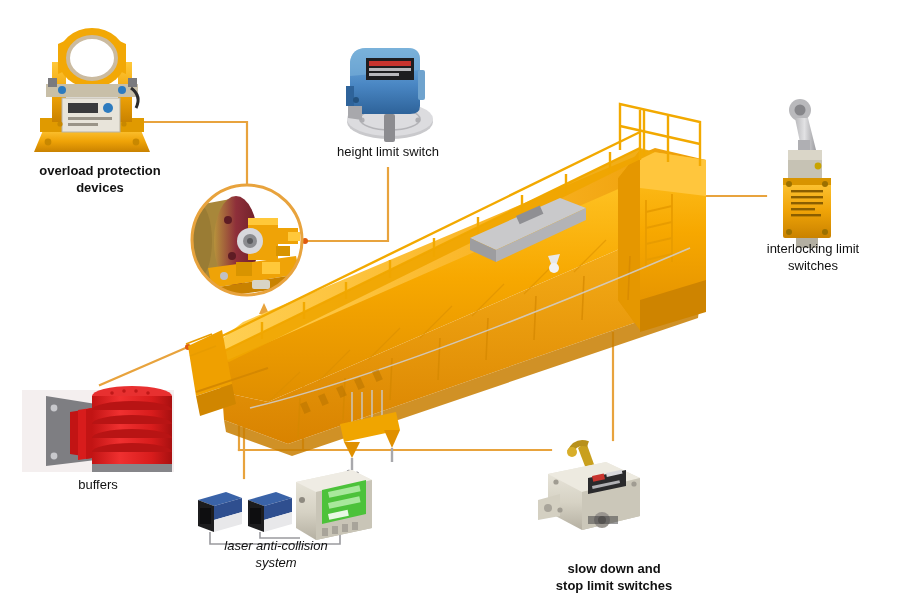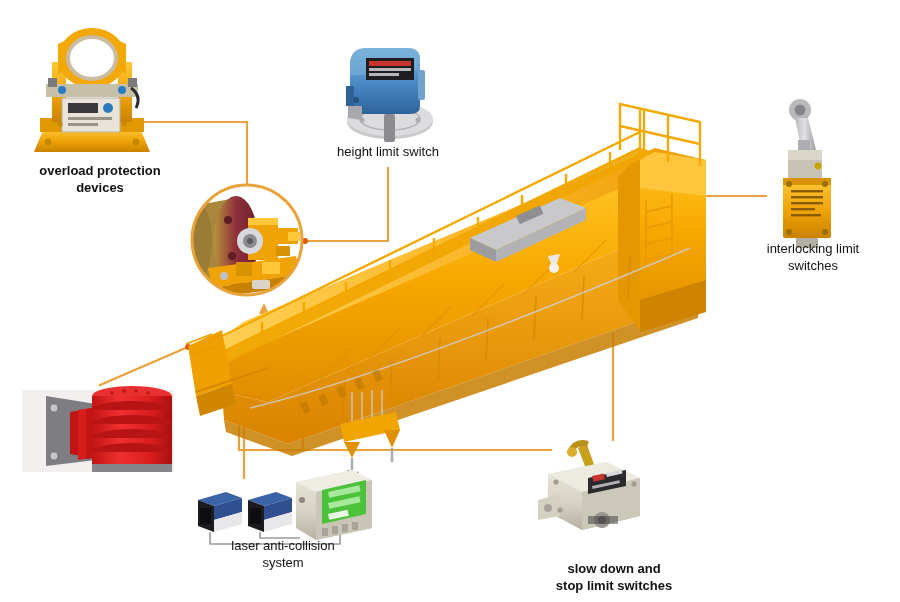--- a/index.html
+++ b/index.html
@@ -479,20 +479,21 @@
   </svg>
 
   <div class="callout-label" style="left:0px; top:162px; width:200px;font-weight:bold;">overload protection
 devices</div>
 
   <div class="callout-label" style="left:288px; top:143px; width:200px;">height limit switch</div>
 
   <div class="callout-label" style="left:726px; top:240px; width:174px;">interlocking limit
 switches</div>
 
-
-  <div class="callout-label" style="left:185px; top:537px; width:196px;">laser anti-collision
+  <div class="callout-label" style="left:28px; top:476px; width:140px;">buffers</div>
+
+  <div class="callout-label" style="left:178px; top:537px; width:196px;font-style:italic;">laser anti-collision
 system</div>
 
   <div class="callout-label" style="left:500px; top:560px; width:228px;font-weight:bold;">slow down and
 stop limit switches</div>
 
 </div>
 
 </body></html>

